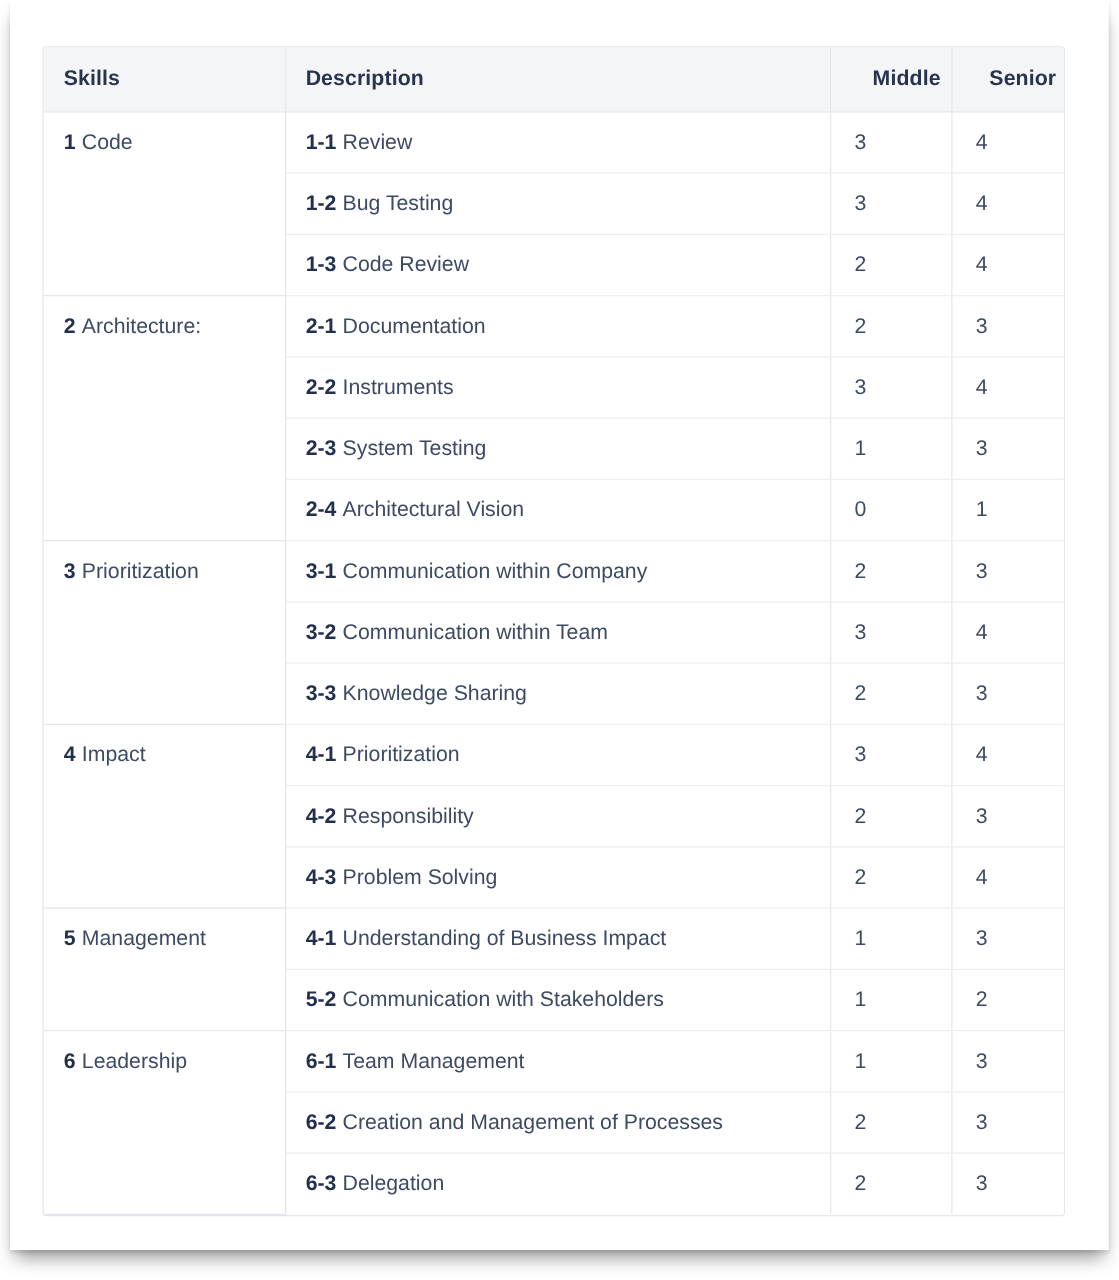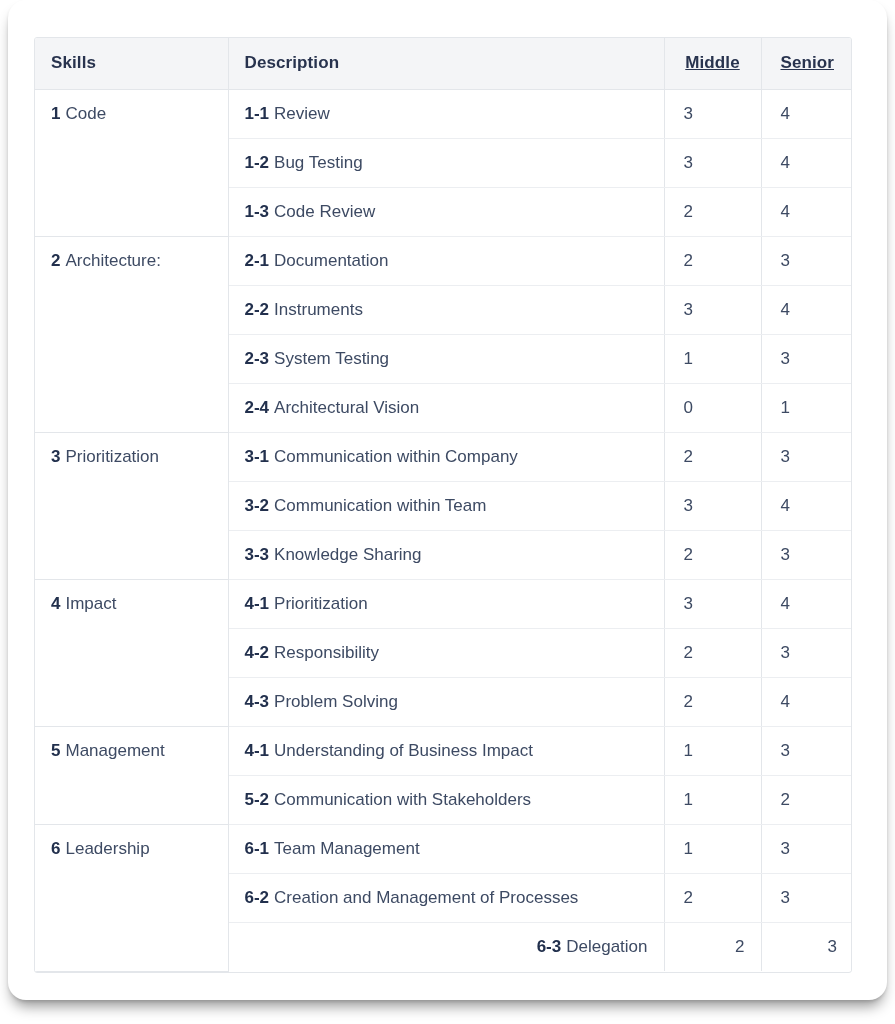--- a/index.html
+++ b/index.html
@@ -17,21 +17,20 @@
   
   #page-sheet {
     position: absolute;
     left: 8px;
     top: 0px;
     width: 879px;
     height: 1000px;
     background: #ffffff;
     box-shadow: 0 10px 14px -4px rgba(0,0,0,0.42),
                 0 2px 3px rgba(0,0,0,0.10);
-    border-radius: 18px;
   }
 
   
   #matrix-card {
     position: absolute;
     left: 26px;
     top: 37px;
     width: 818px;
     background: #ffffff;
     border: 1px solid #e3e6ea;
@@ -58,41 +57,40 @@
     font-weight: bold;
     letter-spacing: 0.1px;
     height: 51px;
     padding: 0 16px;
     border-bottom: 1px solid #e3e6ea;
     border-right: 1px solid #e3e6ea;
     text-align: left;
     vertical-align: middle;
   }
   table.matrix thead th.num-head {
-    text-align: center;
+    text-align: right;
     padding: 0 8px;
-    text-decoration: underline;
   }
   table.matrix thead th:last-child { border-right: none; }
 
   
   table.matrix tbody td {
     height: 49px;
     padding: 0 16px;
     border-bottom: 1px solid #eceef1;
     border-right: 1px solid #e3e6ea;
     font-size: 17px;
     color: #3d4a63;
     vertical-align: middle;
     background: #ffffff;
     white-space: nowrap;
     overflow: hidden;
   }
   table.matrix tbody td:last-child { border-right: none; }
-  table.matrix tbody tr:last-child td { border-bottom: none; text-align: right; }
+  table.matrix tbody tr:last-child td { border-bottom: none; }
 
   
   table.matrix tbody td.skill-cell {
     vertical-align: top;
     padding-top: 14px;
     border-bottom: 1px solid #e3e6ea;
     border-right: 1px solid #e3e6ea;
   }
 
   

